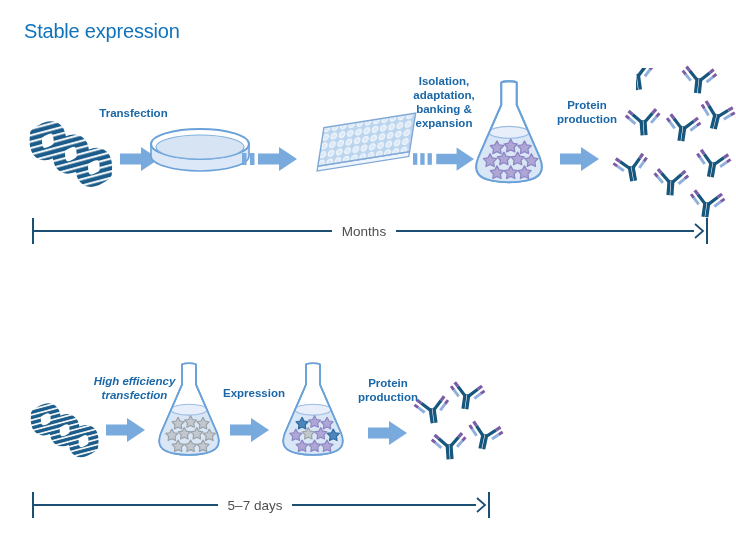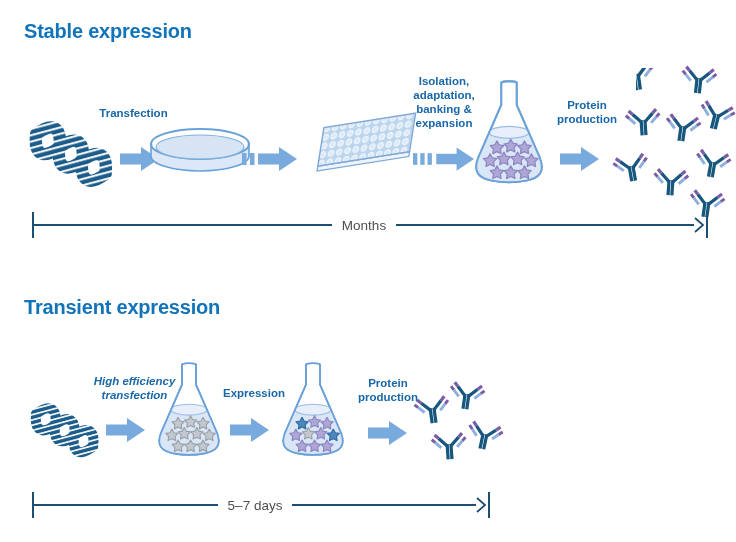--- a/index.html
+++ b/index.html
@@ -2,21 +2,21 @@
 <html><head>
 <meta charset="utf-8">
 <style>
   html,body{margin:0;padding:0;background:#fff;}
   .canvas{
     position:relative;width:736px;height:542px;background:#ffffff;
     font-family:"Liberation Sans", sans-serif;overflow:hidden;
   }
   .abs{position:absolute;}
   .section-title{
-    font-size:20px;font-weight:700;color:#1173ba;letter-spacing:-0.2px;
+    font-size:20px;font-weight:400;color:#1173ba;letter-spacing:-0.2px;
   }
   .lbl{
     font-size:11.5px;font-weight:700;color:#1a67a8;text-align:center;
     line-height:1.22;white-space:pre-line;margin-top:14px;
   }
   
   .timeline{display:flex;align-items:center;height:30px;color:#1c4f74;}
   .tl-bar{width:2px;height:26px;background:#1c4f74;flex:0 0 auto;}
   .tl-line{height:2px;background:#1c4f74;flex:1 1 auto;}
   .tl-label{
@@ -178,32 +178,31 @@
   <svg class="abs" style="left:612px;top:148px;" width="38" height="36">
       <use href="#ab" width="38" height="36" transform="rotate(-10 19 18)"></use>
     </svg>
   <svg class="abs" style="left:652px;top:162px;" width="38" height="36">
       <use href="#ab" width="38" height="36" transform="rotate(4 19 18)"></use>
     </svg>
   <svg class="abs" style="left:688px;top:184px;" width="38" height="36">
       <use href="#ab" width="38" height="36" transform="rotate(8 19 18)"></use>
     </svg>
 
-  <div class="abs timeline" style="left:32px;top:210px;width:676px;">
+  <div class="abs timeline" style="left:32px;top:216px;width:676px;">
     <div class="tl-bar"></div>
     <div class="tl-line"></div>
     <div class="tl-label">Months</div>
     <div class="tl-line"></div>
     <svg class="tl-chevron" width="14" height="20">
       <path d="M3,3 L11,10 L3,17" stroke="#1c4f74" stroke-width="1.8" fill="none"></path>
     </svg>
     <div class="tl-bar"></div>
   </div>
 
-  <div class="abs section-title" style="left:24px;top:296px;">Transient expression</div>
 
   <div class="abs lbl" style="left:72px;top:360px;width:125px;font-style:italic;">High efficiency
 transfection</div>
   <div class="abs lbl" style="left:214px;top:372px;width:80px;">Expression</div>
   <div class="abs lbl" style="left:352px;top:362px;width:72px;">Protein
 production</div>
 
   <svg class="abs" style="left:27px;top:398px;" width="78" height="66">
       <use href="#dna"></use>
     </svg>

